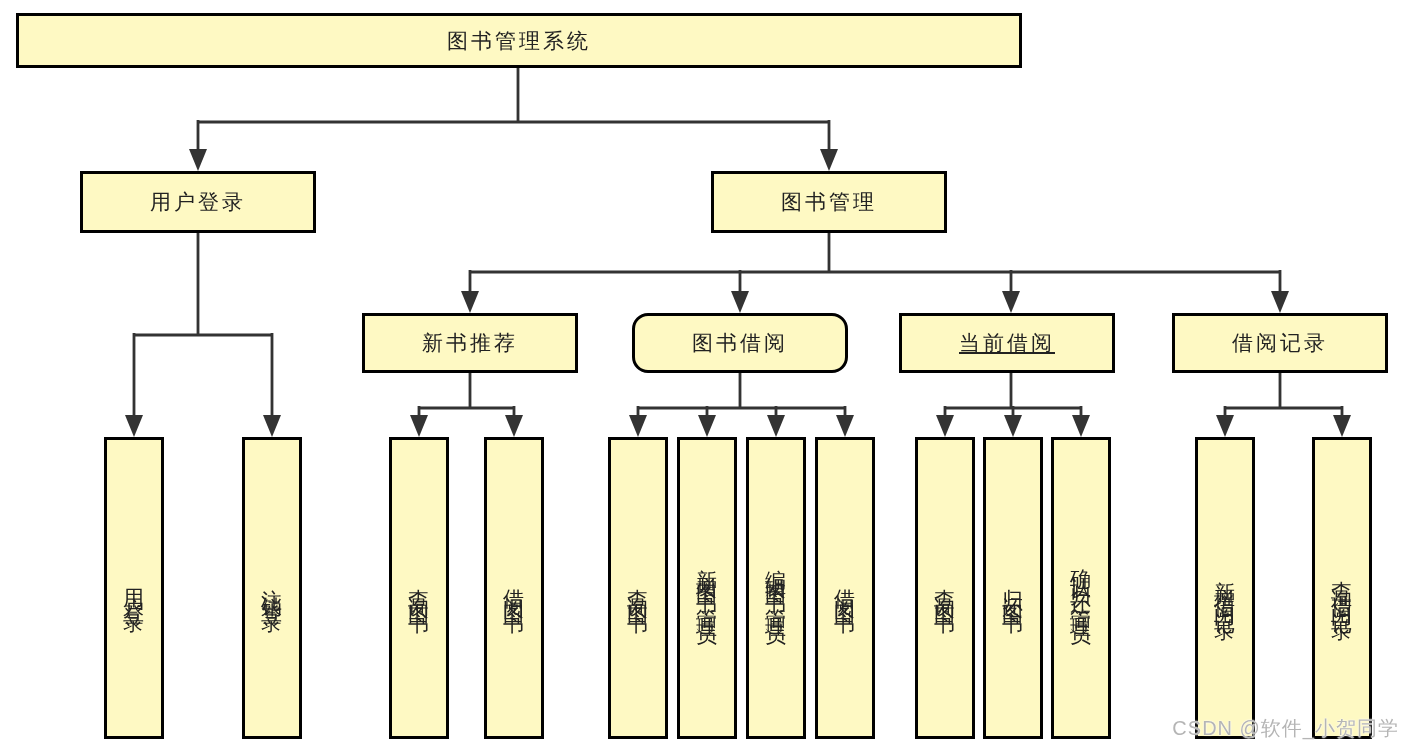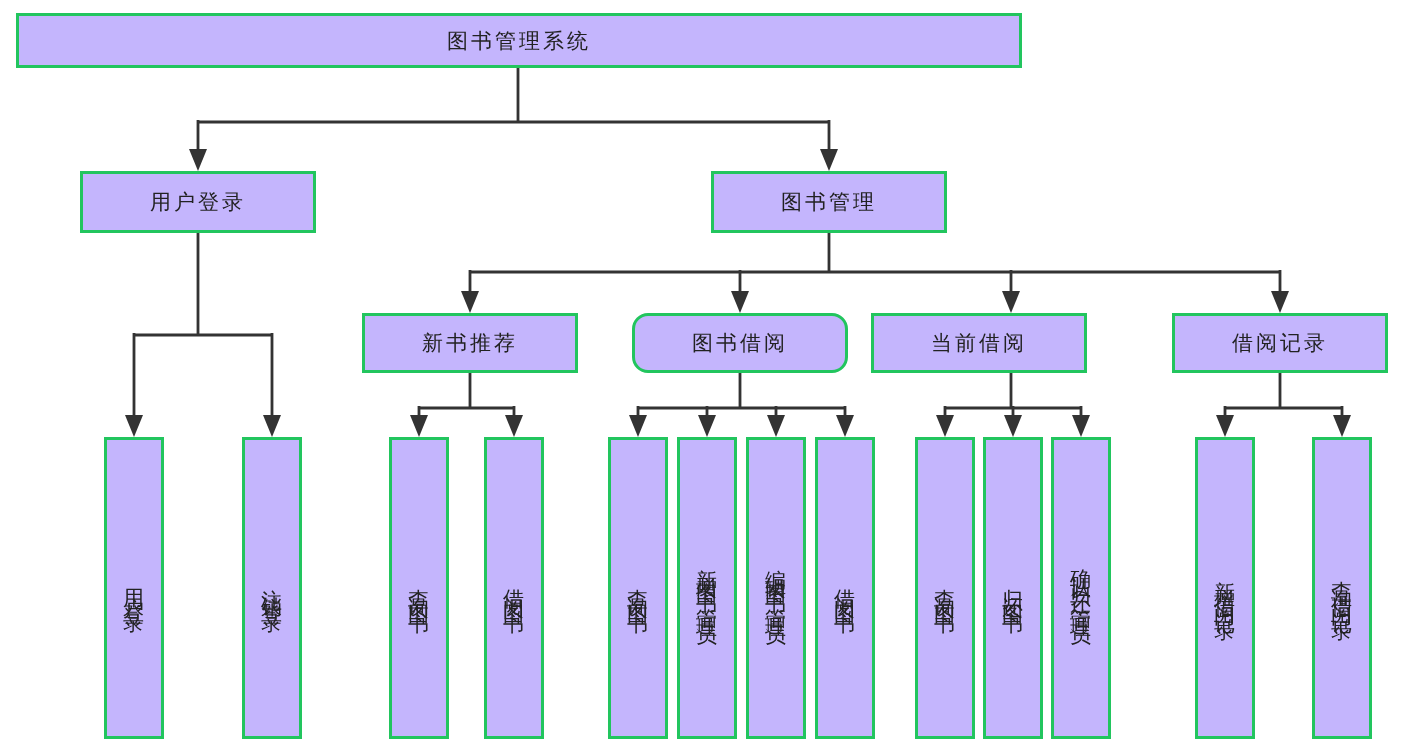--- a/index.html
+++ b/index.html
@@ -7,22 +7,22 @@
     position:relative;
     width:1405px;height:747px;
     background:#ffffff;
     font-family:"Liberation Sans","DejaVu Sans",sans-serif;
     overflow:hidden;
   }
   svg.connectors{position:absolute;left:0;top:0;z-index:1;}
   .box{
     position:absolute;
     box-sizing:border-box;
-    border:3px solid #22c55e;
-    background:#c4b5fd;
+    border:3px solid #000000;
+    background:#fef9c3;
     display:flex;align-items:center;justify-content:center;
     color:#222222;
     z-index:2;
   }
   .hbox{font-size:21px;letter-spacing:3px;white-space:nowrap;}
   .root{left:16px;top:13px;width:1006px;height:55px;font-size:21px;}
   .lvl2{top:171px;width:236px;height:62px;}
   .lvl3{top:313px;width:216px;height:60px;text-align:right;}
   .vbox{top:437px;width:60px;height:302px;}
   .vbox span{
@@ -98,21 +98,21 @@
   <div class="box lvl2 hbox" style="left:711px;align-items:center;">
     <span>图书管理</span>
   </div>
 
   <div class="box lvl3 hbox" style="left:362px;">
     <span>新书推荐</span>
   </div>
   <div class="box lvl3 hbox" style="left:632px;border-radius:16px;">
     <span>图书借阅</span>
   </div>
-  <div class="box lvl3 hbox" style="left:871px;">
+  <div class="box lvl3 hbox" style="left:899px;text-decoration:underline;">
     <span>当前借阅</span>
   </div>
   <div class="box lvl3 hbox" style="left:1172px;">
     <span>借阅记录</span>
   </div>
 
   <div class="box vbox" style="left:104px;">
     <span>用户登录</span>
   </div>
   <div class="box vbox" style="left:242px;">
@@ -149,14 +149,15 @@
     <span>确认归还（管理员）</span>
   </div>
 
   <div class="box vbox" style="left:1195px;">
     <span>新增借阅记录</span>
   </div>
   <div class="box vbox" style="left:1312px;">
     <span>查询借阅记录</span>
   </div>
 
+  <div class="watermark">CSDN @软件_小贺同学</div>
 
 </div>
 
 </body></html>

